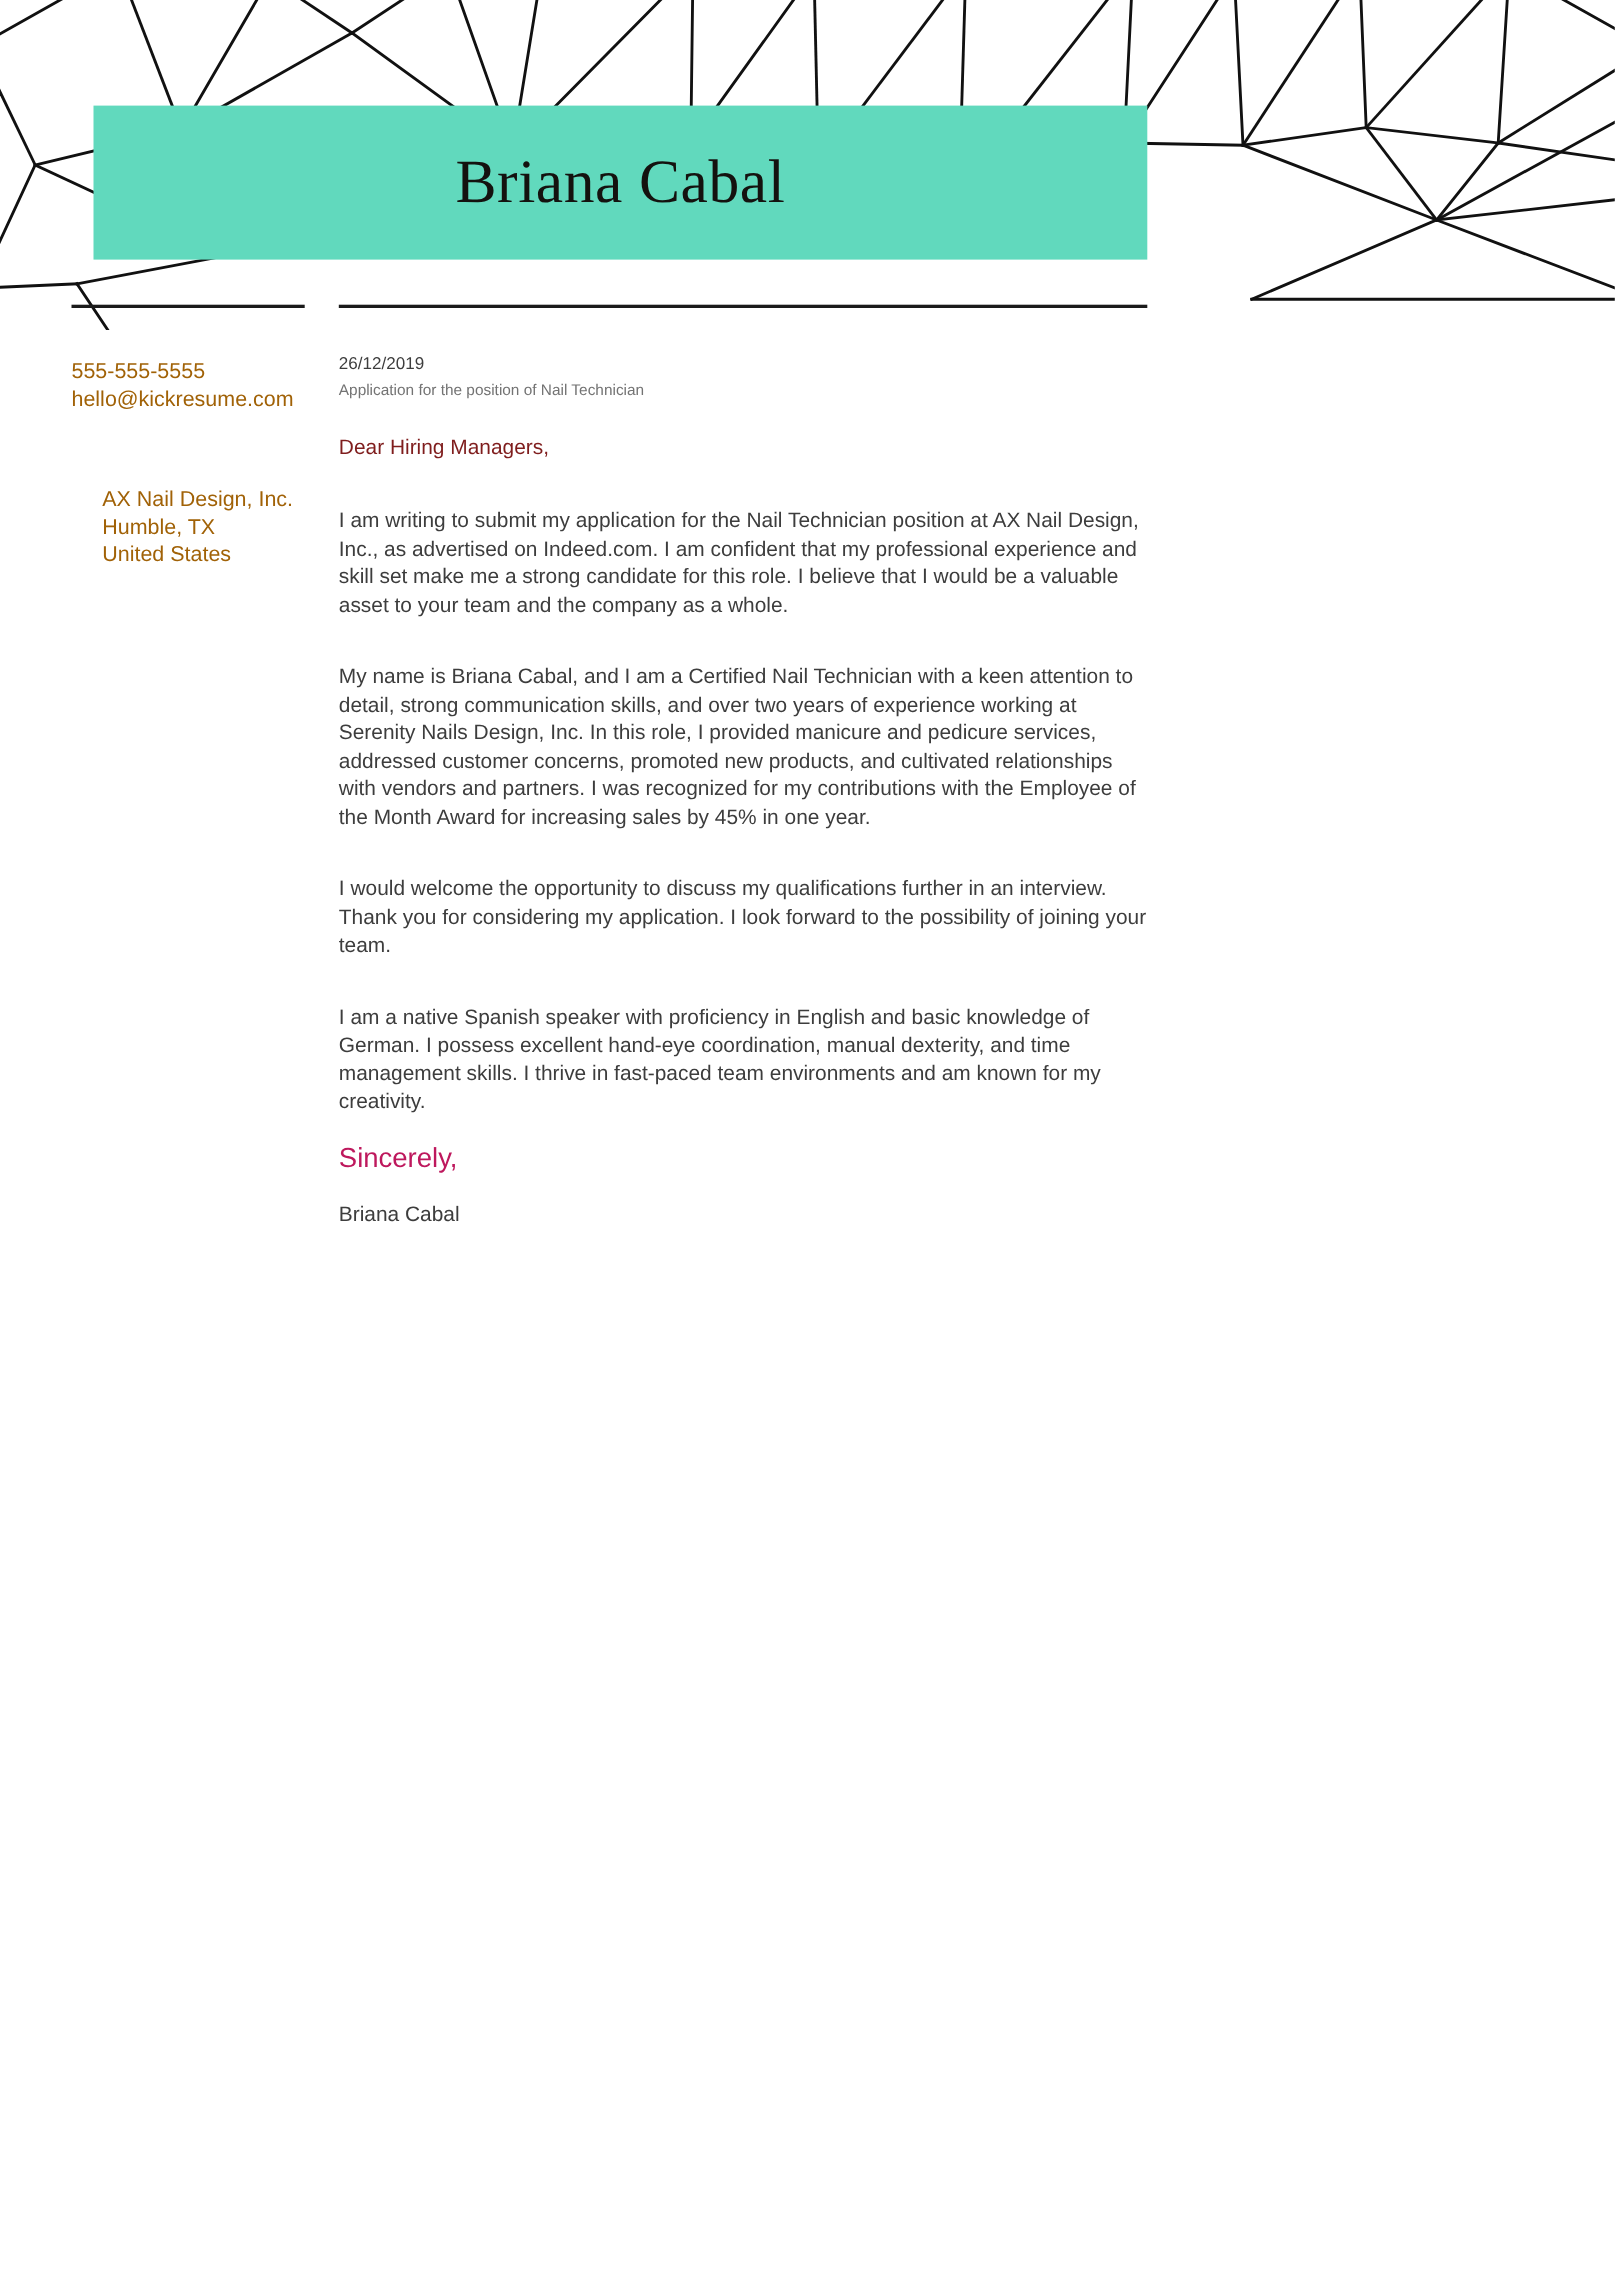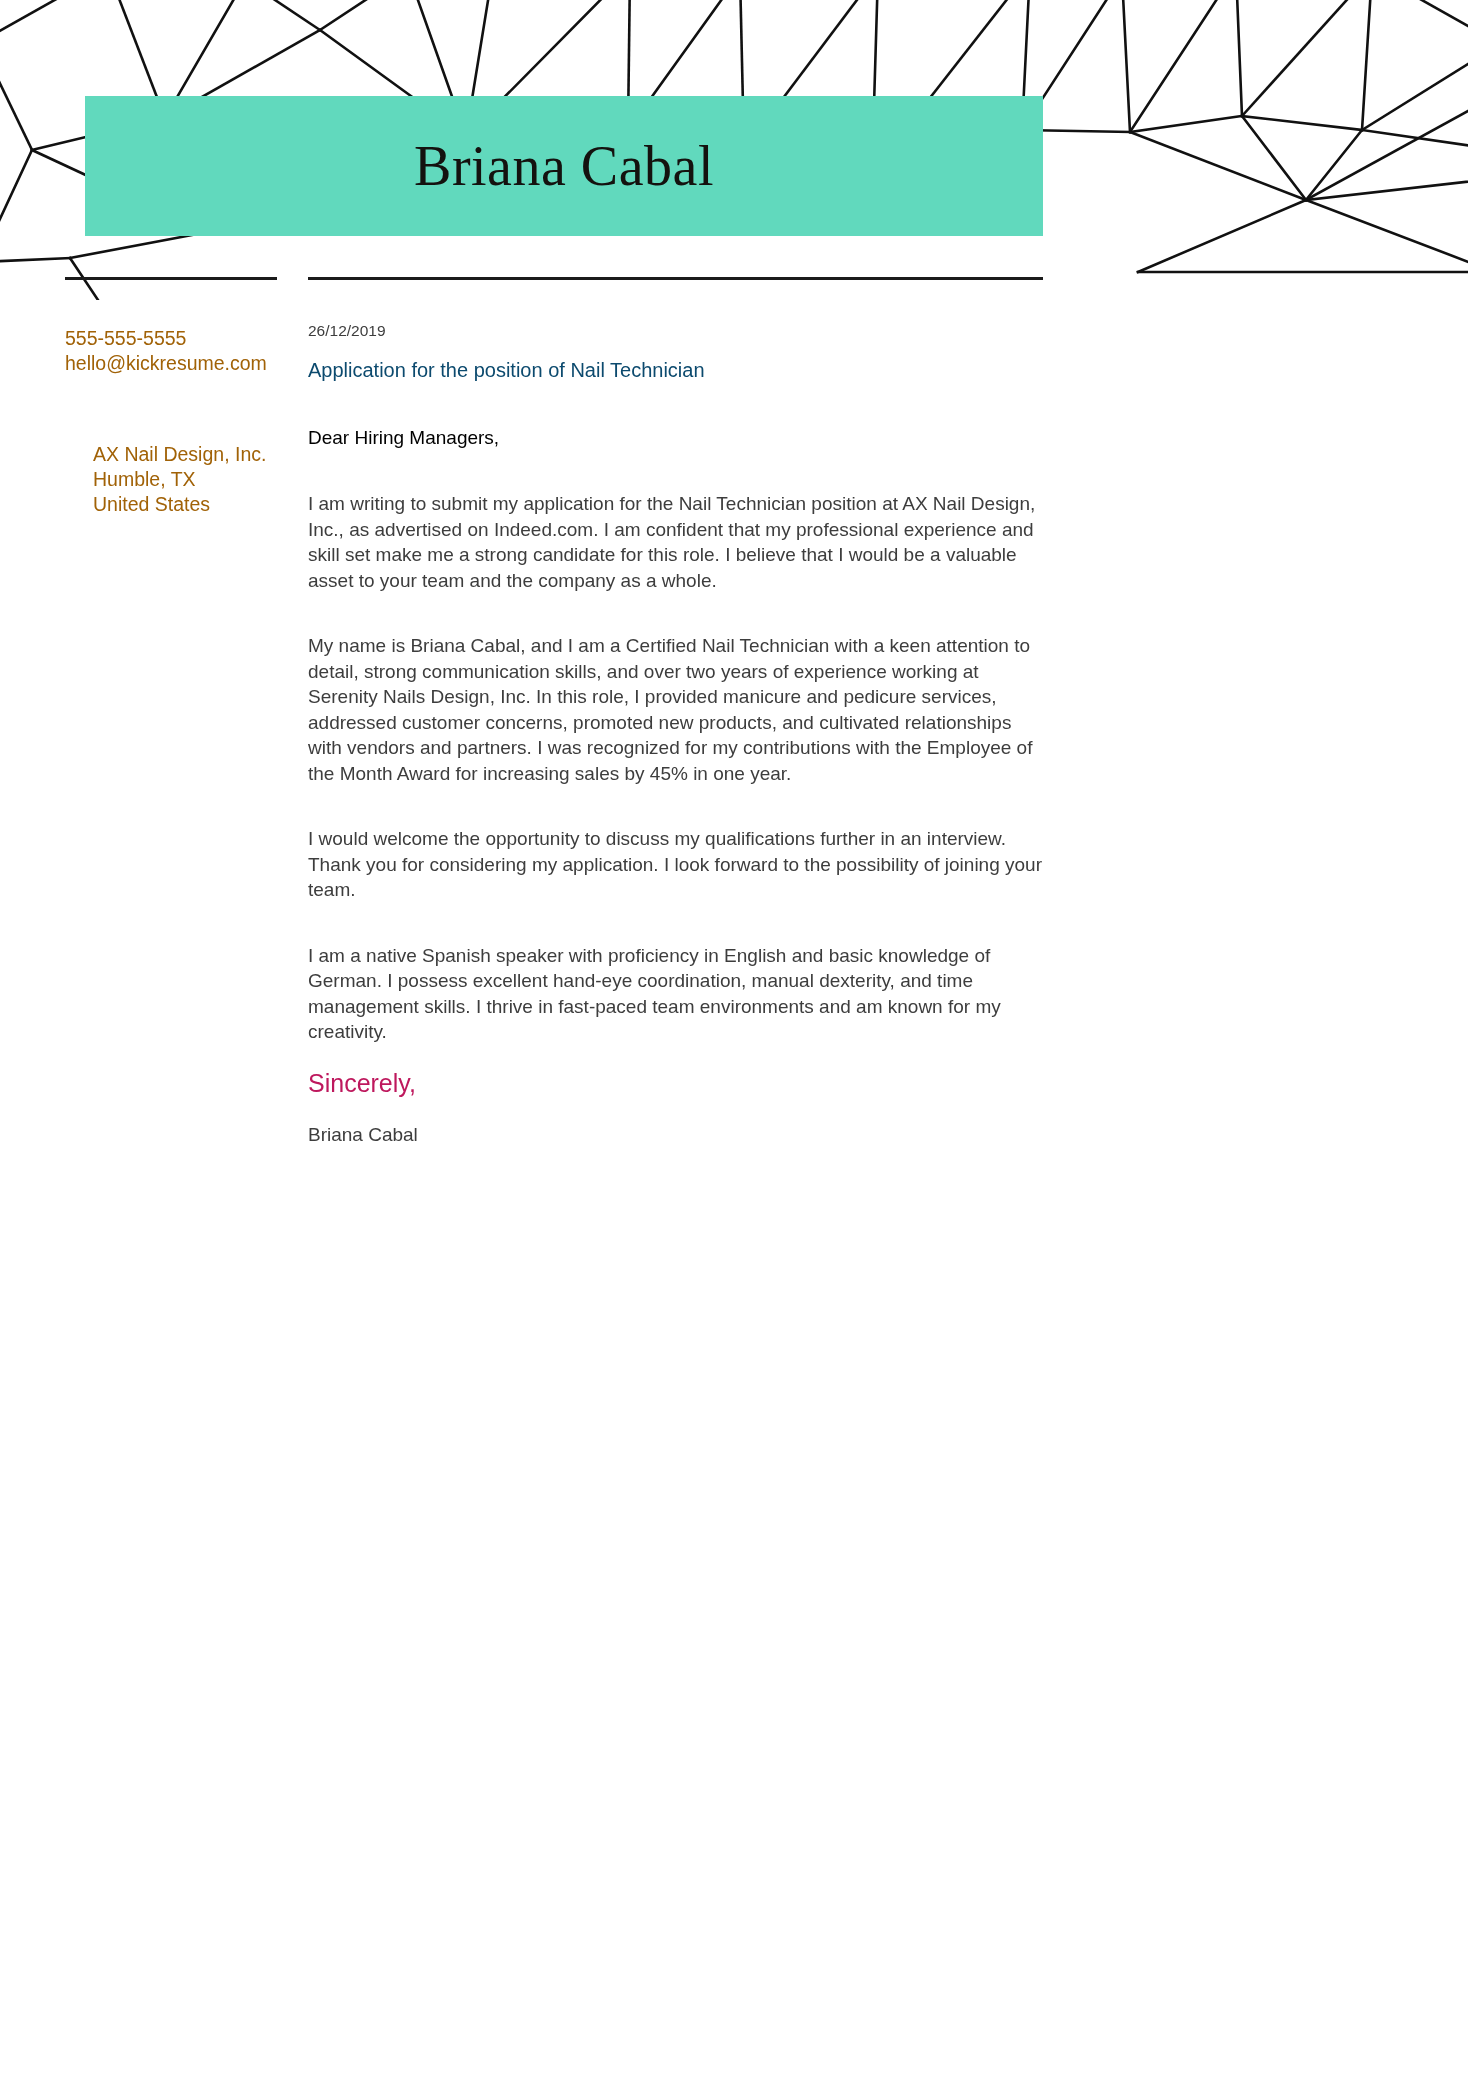--- a/index.html
+++ b/index.html
@@ -85,30 +85,30 @@
     left: 308px;
     top: 0;
     width: 738px;
   }
   #content-column .meta-date {
     font-size: 15.5px;
     line-height: 21px;
     color: #3d3d3d;
   }
   #content-column .subject-line {
-    font-size: 20px;
+    font-size: 14px;
     line-height: 27px;
-    color: #0c4a6e;
-    margin-top: 16px;
+    color: #737373;
+    margin-top: 0;
   }
   #content-column .salutation {
     font-size: 19px;
     line-height: 26px;
-    color: #000000;
-    margin-top: 41px;
+    color: #7f1d1d;
+    margin-top: 27px;
   }
   #content-column .body-paragraph {
     font-size: 19px;
     line-height: 25.5px;
     color: #3d3d3d;
     margin-top: 40px;
     text-align: left;
   }
   #content-column .closing-line {
     font-size: 25px;

